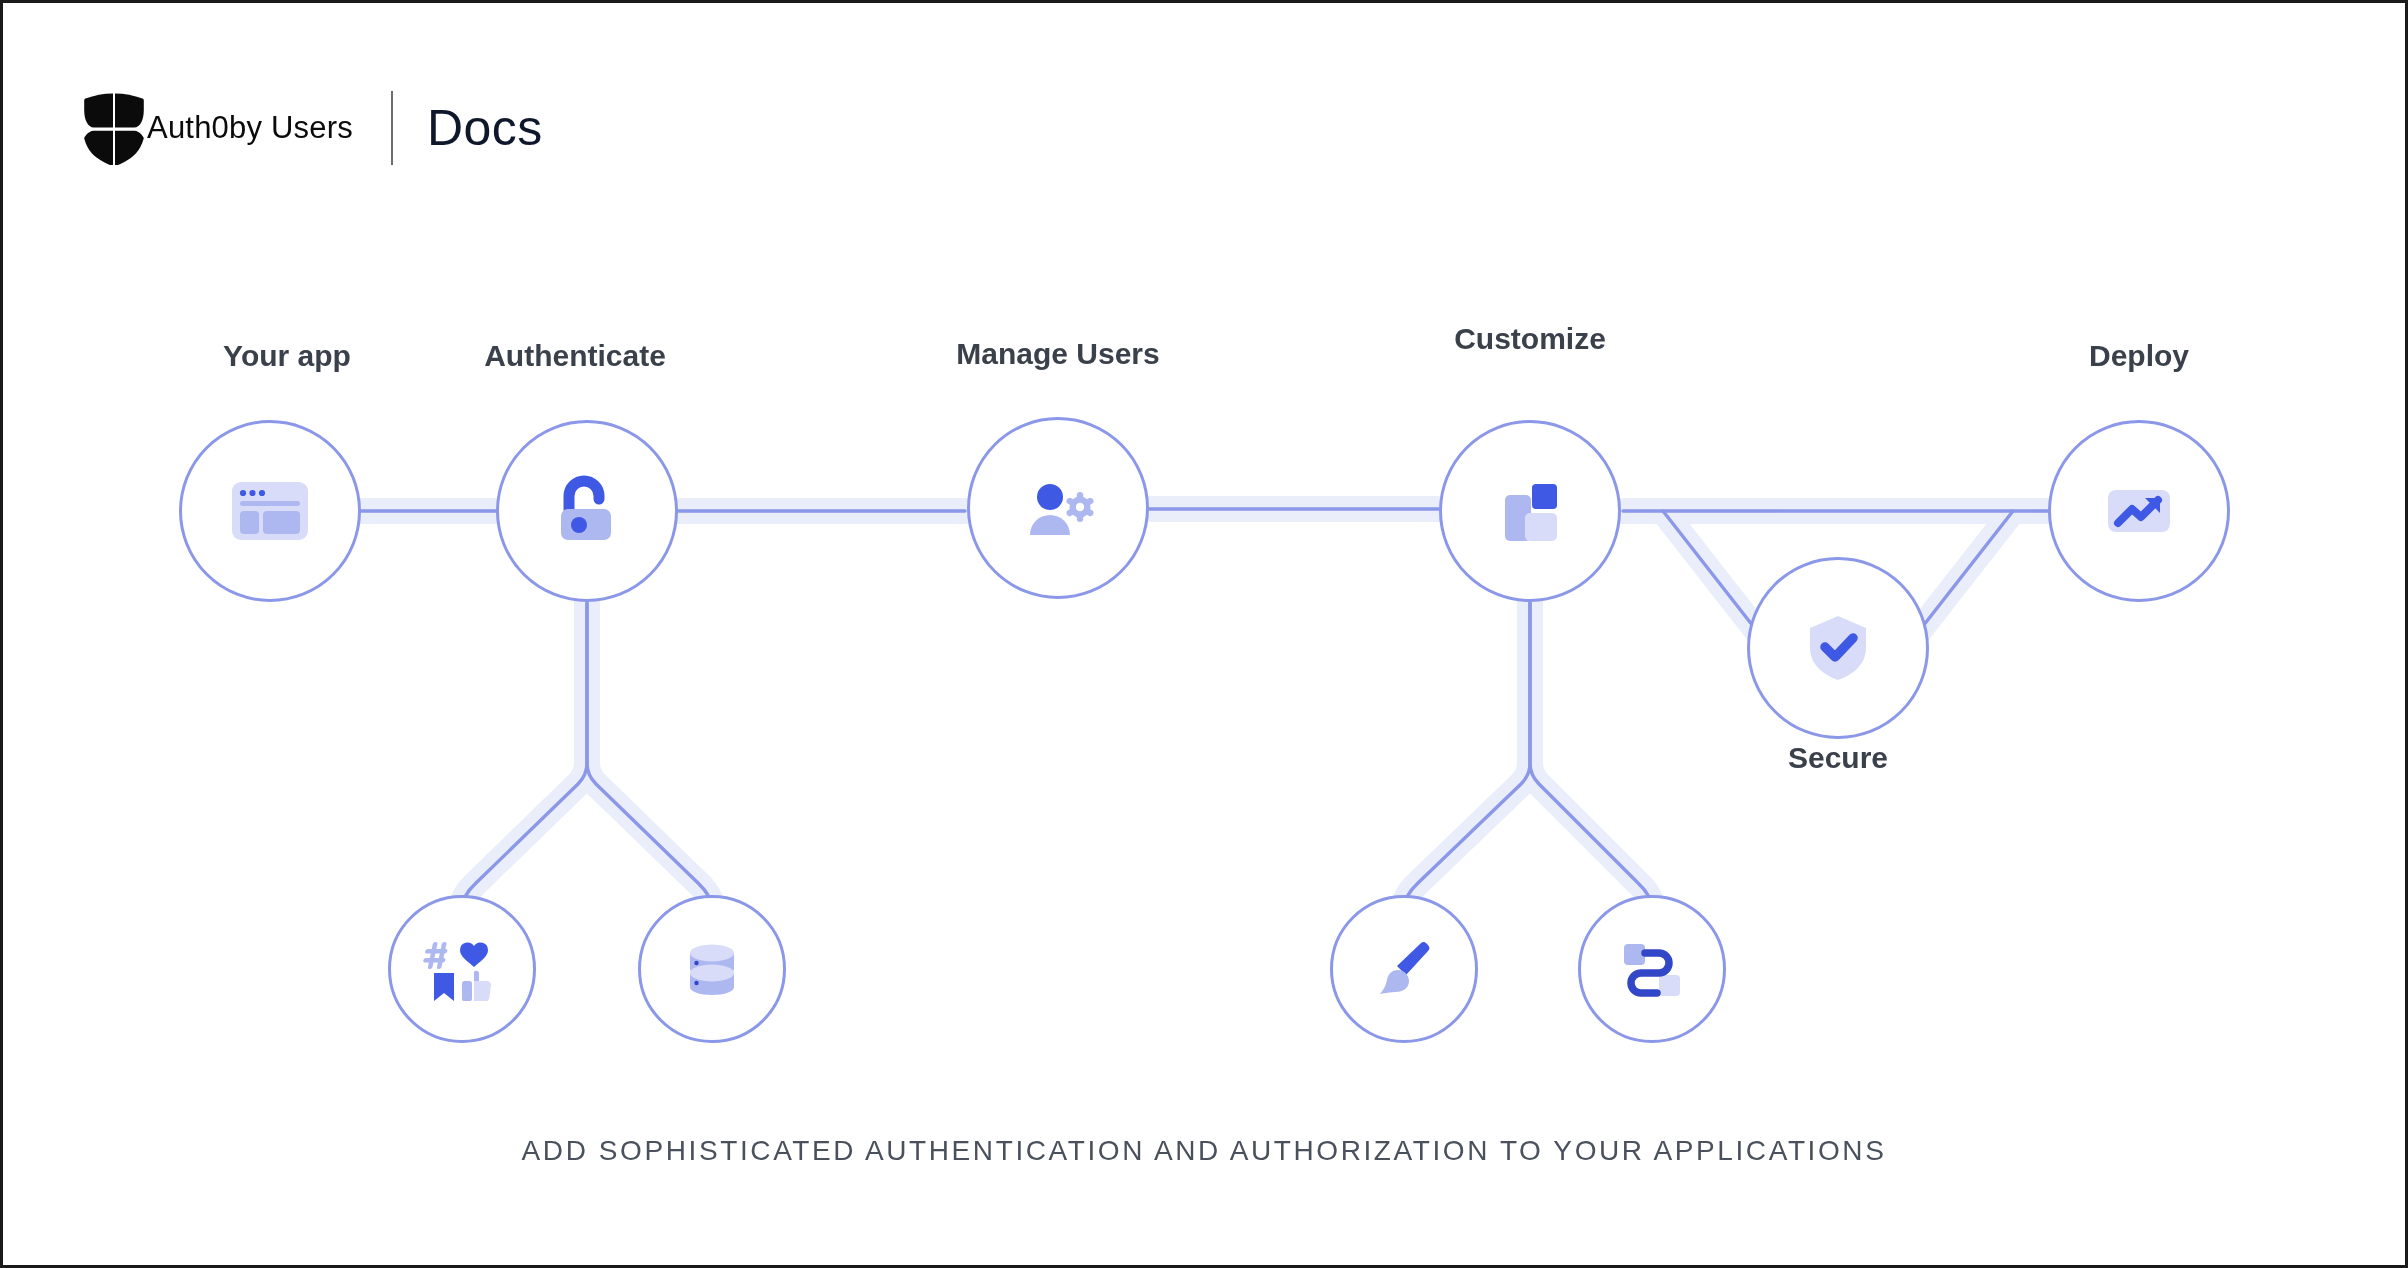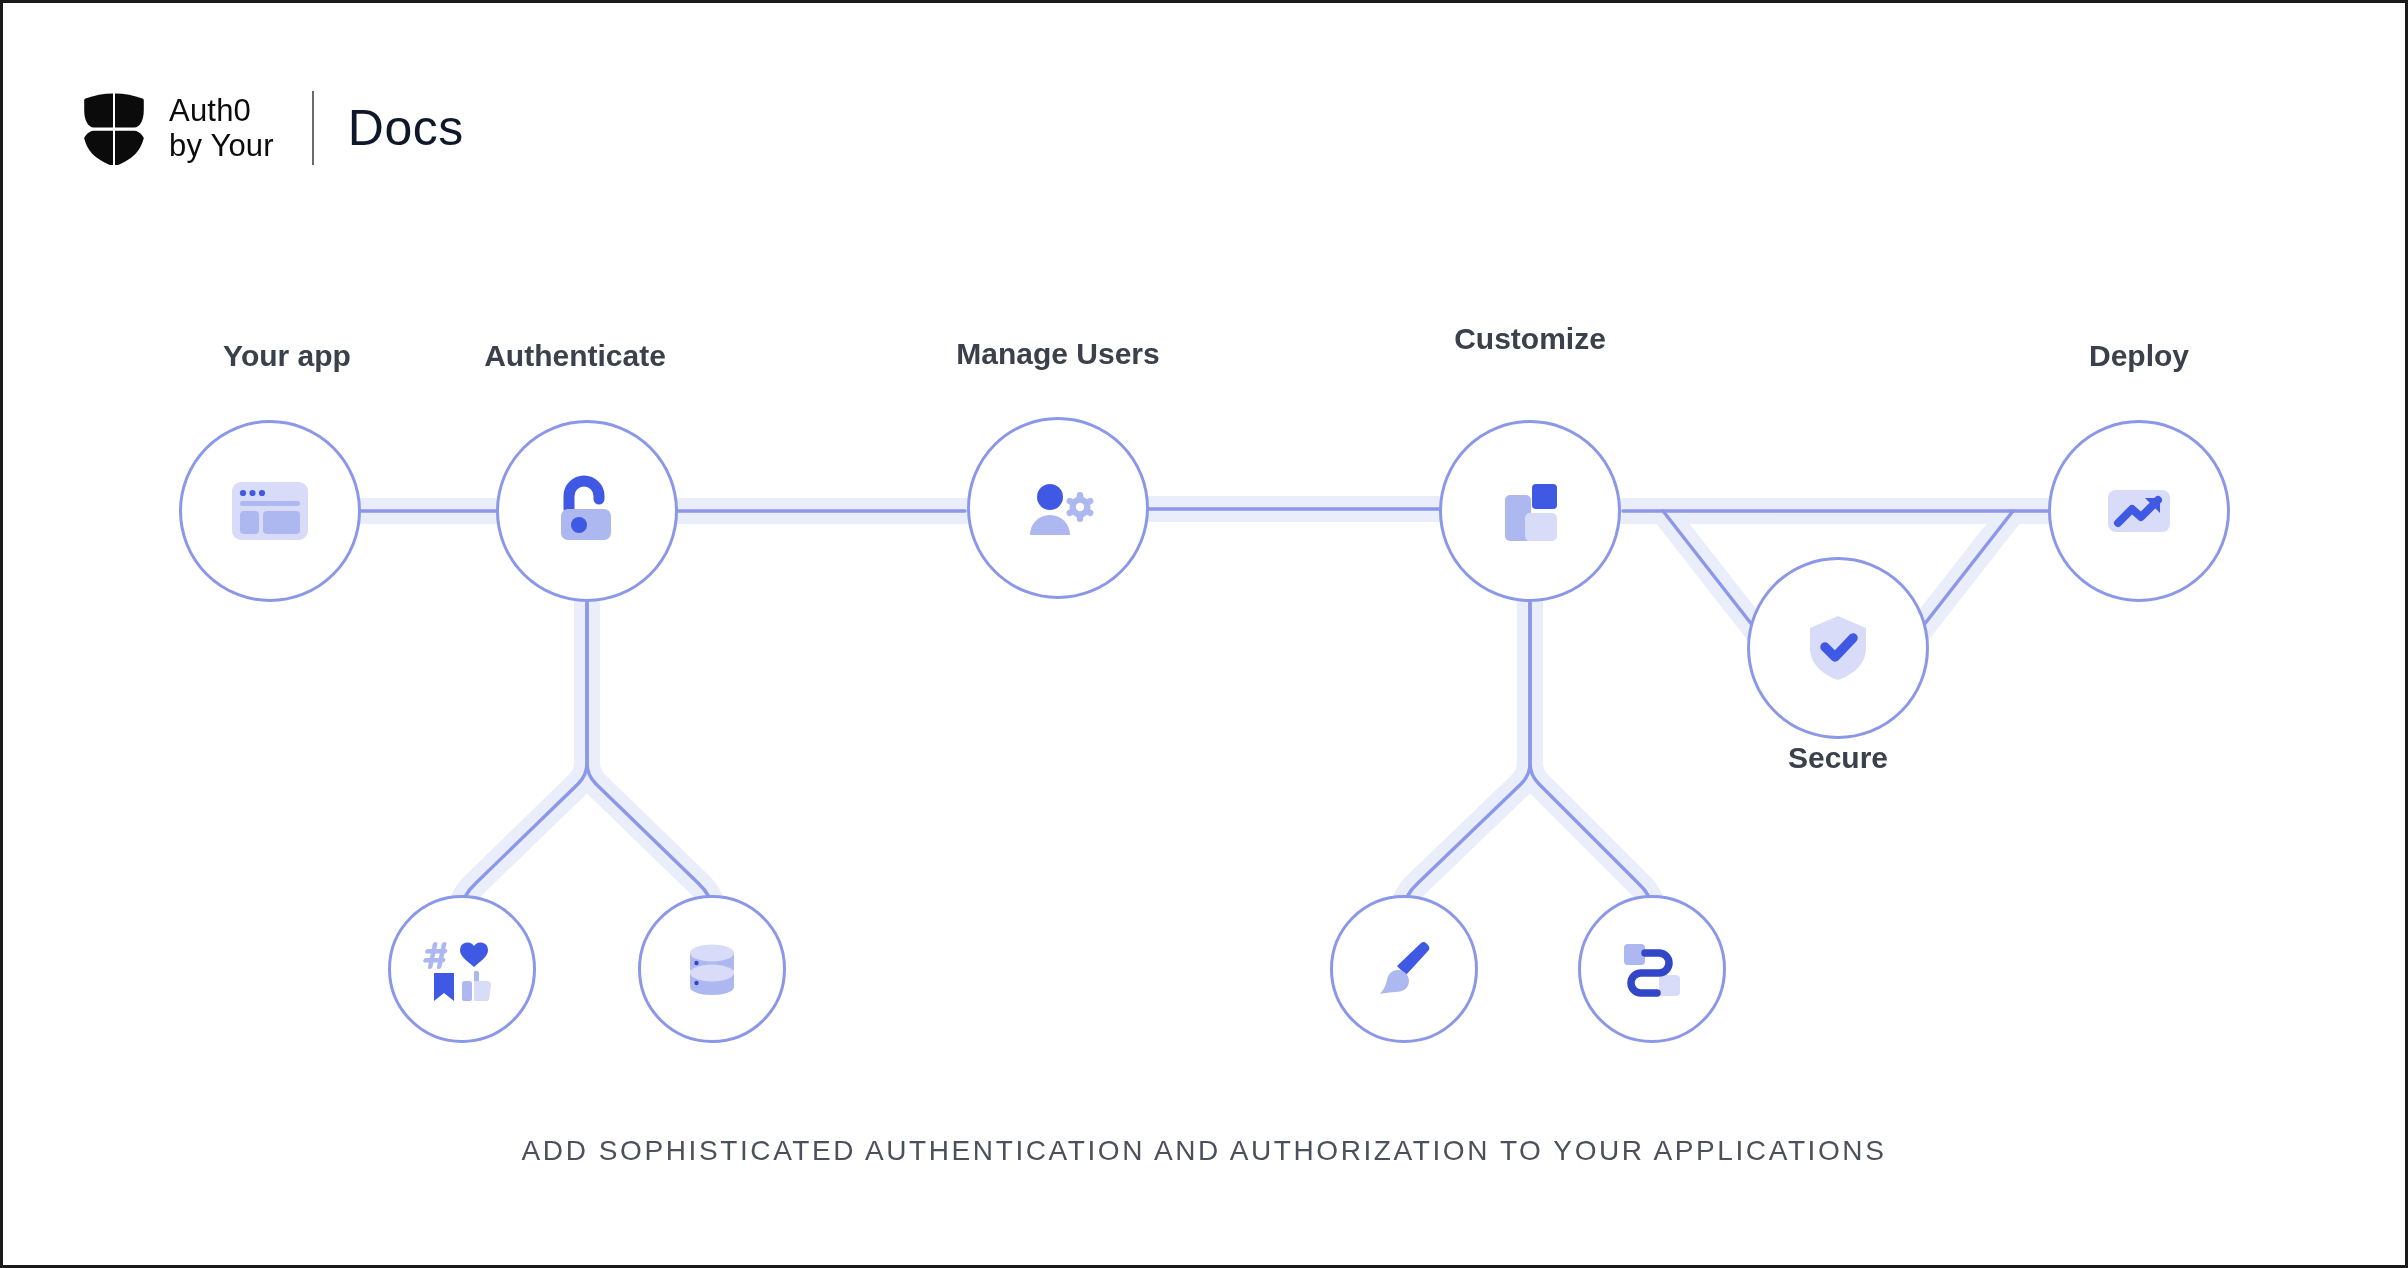--- a/index.html
+++ b/index.html
@@ -18,22 +18,21 @@
     overflow:hidden;
   }
 
   
   #header{
     position:absolute; left:78px; top:88px;
     display:flex; align-items:center; gap:0;
   }
   #logo-mark{ width:66px;height:74px; display:block; flex:none; }
   #logo-words{
-    margin-left:22px;
-    display:flex;flex-direction:column;justify-content:center;
+    display:flex;flex-direction:row;justify-content:center;
     color:#0b0b0b; line-height:1.14;
   }
   #logo-words .l1{font-size:31px;letter-spacing:.2px;}
   #logo-words .l2{font-size:31px;letter-spacing:.2px;}
   #logo-divider{
     width:2px;height:74px;background:#6b6b6b;
     margin:0 34px 0 38px; flex:none;
   }
   #logo-docs{
     font-size:50px;color:#0f172a;letter-spacing:.5px;
@@ -84,21 +83,21 @@
 
   <div id="header">
     <svg id="logo-mark" viewBox="0 0 66 74">
       <path fill="#0b0b0b" d="M31.4 2.5C22 2.5 12.6 4.4 3.9 7.6 3.1 7.9 2.6 8.6 2.6 9.4v9.6c0 9.6 3.4 17.5 9.6 17.5h19.2V2.5z" transform="translate(0.6,0)"></path>
       <path fill="#0b0b0b" d="M34.6 2.5c9.4 0 18.8 1.9 27.5 5.1.8.3 1.3 1 1.3 1.8v9.6c0 9.6-3.4 17.5-9.6 17.5H34.6V2.5z" transform="translate(-0.6,0)"></path>
       <path fill="#0b0b0b" d="M31.4 39.8H12.2C6.2 39.8 2.6 47 2.6 47c0 0 2.3 12.3 12.7 19.8 4.7 3.4 11.2 6.6 16.1 8.5V39.8z" transform="translate(0.6,0)"></path>
       <path fill="#0b0b0b" d="M34.6 39.8h19.2c6 0 9.6 7.2 9.6 7.2 0 0-2.3 12.3-12.7 19.8-4.7 3.4-11.2 6.6-16.1 8.5V39.8z" transform="translate(-0.6,0)"></path>
     </svg>
     <div id="logo-words">
       <span class="l1">Auth0</span>
-      <span class="l2">by Your</span>
+      <span class="l2">by Users</span>
     </div>
     <div id="logo-divider"></div>
     <span id="logo-docs">Docs</span>
   </div>
 
   <div id="diagram">
 
     <svg id="wires" viewBox="0 0 2408 1268">
       <g fill="none" stroke="#eaedfa" stroke-width="26" stroke-linecap="round" stroke-linejoin="round">
         <path d="M352 508 H497"></path>

